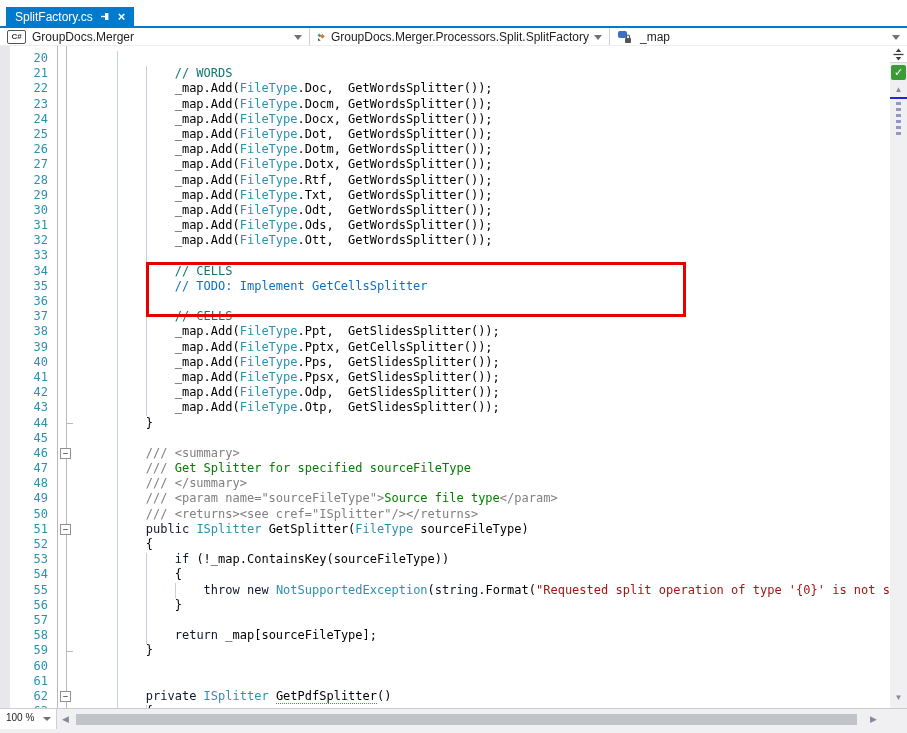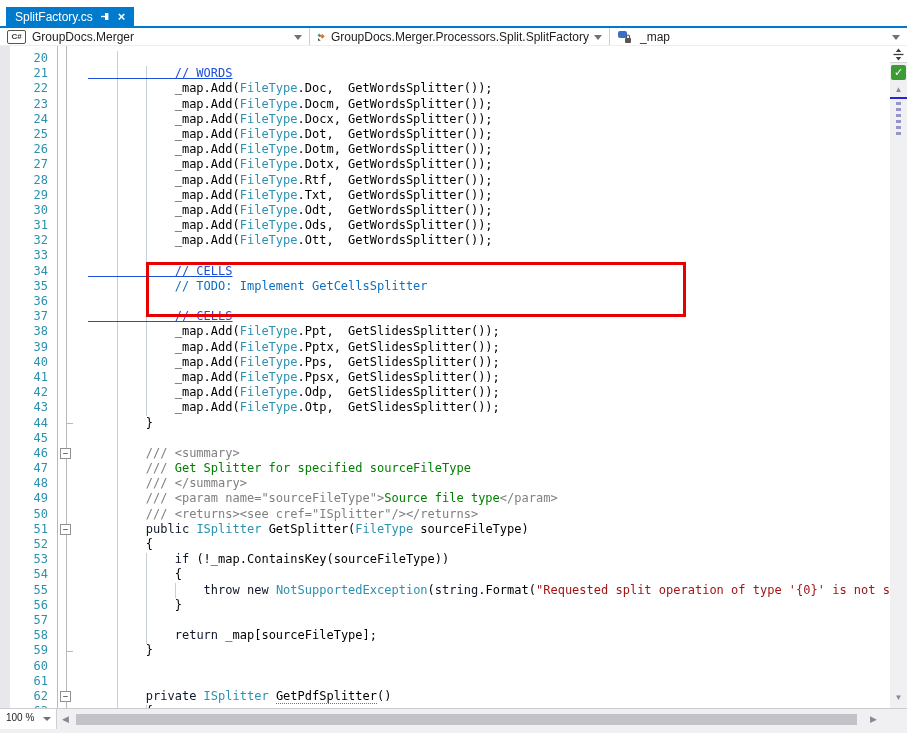--- a/index.html
+++ b/index.html
@@ -31,21 +31,21 @@
   #gutterstrip{position:absolute;left:0;top:0;width:10px;height:662px;background:#e8e8ec;}
   .foldline{position:absolute;top:0;width:1px;height:662px;background:#b9b9b9;}
   .guide{position:absolute;width:1px;background:#c3cfdb;}
   #rows{position:absolute;left:0;top:5px;right:17px;}
   .row{display:flex;height:15.2px;line-height:15.2px;
        font-family:"DejaVu Sans Mono",monospace;font-size:12px;white-space:pre;}
   .ln{flex:none;width:48px;text-align:right;color:#2b91af;}
   .foldsp{flex:none;width:28px;}
   .codeline{flex:none;padding-left:12px;white-space:pre;}
   .tok-pl{color:#000000;} .tok-kw{color:#0f172a;} .tok-ty{color:#2b91af;}
-  .tok-str{color:#a31515;} .tok-com{color:#1d4ed8;text-decoration:underline;} .tok-doc{color:#808080;}
+  .tok-str{color:#a31515;} .tok-com{color:#0f766e;} .tok-doc{color:#808080;}
   .tok-docg{color:#008000;} .tok-todo{color:#0e70c1;}
   .tok-und{color:#000000;border-bottom:1px dotted #3ba03b;}
   .foldbox{position:absolute;left:60px;width:11px;height:11px;box-sizing:border-box;border:1px solid #919191;
            background:#ffffff;color:#3a3a3a;font-size:9px;line-height:9px;text-align:center;
            font-family:"DejaVu Sans Mono",monospace;cursor:default;}
   .scopetick{position:absolute;left:66px;width:7px;height:1px;background:#b9b9b9;}
   #redbox{position:absolute;border:3px solid #e60000;background:transparent;}
 
   
   #vscroll{position:absolute;right:0;top:0;width:17px;height:662px;background:#f0f0f2;}
@@ -137,21 +137,21 @@
         <div class="row"><span class="ln">29</span><span class="foldsp"></span><span class="codeline"><span class="tok-pl">            _map.Add(</span><span class="tok-ty">FileType</span><span class="tok-pl">.Txt,  GetWordsSplitter());</span></span></div>
         <div class="row"><span class="ln">30</span><span class="foldsp"></span><span class="codeline"><span class="tok-pl">            _map.Add(</span><span class="tok-ty">FileType</span><span class="tok-pl">.Odt,  GetWordsSplitter());</span></span></div>
         <div class="row"><span class="ln">31</span><span class="foldsp"></span><span class="codeline"><span class="tok-pl">            _map.Add(</span><span class="tok-ty">FileType</span><span class="tok-pl">.Ods,  GetWordsSplitter());</span></span></div>
         <div class="row"><span class="ln">32</span><span class="foldsp"></span><span class="codeline"><span class="tok-pl">            _map.Add(</span><span class="tok-ty">FileType</span><span class="tok-pl">.Ott,  GetWordsSplitter());</span></span></div>
         <div class="row"><span class="ln">33</span><span class="foldsp"></span><span class="codeline"></span></div>
         <div class="row"><span class="ln">34</span><span class="foldsp"></span><span class="codeline"><span class="tok-com">            // CELLS</span></span></div>
         <div class="row"><span class="ln">35</span><span class="foldsp"></span><span class="codeline"><span class="tok-todo">            // TODO: Implement GetCellsSplitter</span></span></div>
         <div class="row"><span class="ln">36</span><span class="foldsp"></span><span class="codeline"></span></div>
         <div class="row"><span class="ln">37</span><span class="foldsp"></span><span class="codeline"><span class="tok-com">            // CELLS</span></span></div>
         <div class="row"><span class="ln">38</span><span class="foldsp"></span><span class="codeline"><span class="tok-pl">            _map.Add(</span><span class="tok-ty">FileType</span><span class="tok-pl">.Ppt,  GetSlidesSplitter());</span></span></div>
-        <div class="row"><span class="ln">39</span><span class="foldsp"></span><span class="codeline"><span class="tok-pl">            _map.Add(</span><span class="tok-ty">FileType</span><span class="tok-pl">.Pptx, GetSlidesSplitter());</span></span></div>
+        <div class="row"><span class="ln">39</span><span class="foldsp"></span><span class="codeline"><span class="tok-pl">            _map.Add(</span><span class="tok-ty">FileType</span><span class="tok-pl">.Pptx, GetCellsSplitter());</span></span></div>
         <div class="row"><span class="ln">40</span><span class="foldsp"></span><span class="codeline"><span class="tok-pl">            _map.Add(</span><span class="tok-ty">FileType</span><span class="tok-pl">.Pps,  GetSlidesSplitter());</span></span></div>
         <div class="row"><span class="ln">41</span><span class="foldsp"></span><span class="codeline"><span class="tok-pl">            _map.Add(</span><span class="tok-ty">FileType</span><span class="tok-pl">.Ppsx, GetSlidesSplitter());</span></span></div>
         <div class="row"><span class="ln">42</span><span class="foldsp"></span><span class="codeline"><span class="tok-pl">            _map.Add(</span><span class="tok-ty">FileType</span><span class="tok-pl">.Odp,  GetSlidesSplitter());</span></span></div>
         <div class="row"><span class="ln">43</span><span class="foldsp"></span><span class="codeline"><span class="tok-pl">            _map.Add(</span><span class="tok-ty">FileType</span><span class="tok-pl">.Otp,  GetSlidesSplitter());</span></span></div>
         <div class="row"><span class="ln">44</span><span class="foldsp"></span><span class="codeline"><span class="tok-pl">        }</span></span></div>
         <div class="row"><span class="ln">45</span><span class="foldsp"></span><span class="codeline"></span></div>
         <div class="row"><span class="ln">46</span><span class="foldsp"></span><span class="codeline"><span class="tok-doc">        /// &lt;summary&gt;</span></span></div>
         <div class="row"><span class="ln">47</span><span class="foldsp"></span><span class="codeline"><span class="tok-doc">        /// </span><span class="tok-docg">Get Splitter for specified sourceFileType</span></span></div>
         <div class="row"><span class="ln">48</span><span class="foldsp"></span><span class="codeline"><span class="tok-doc">        /// &lt;/summary&gt;</span></span></div>
         <div class="row"><span class="ln">49</span><span class="foldsp"></span><span class="codeline"><span class="tok-doc">        /// &lt;param name="sourceFileType"&gt;</span><span class="tok-docg">Source file type</span><span class="tok-doc">&lt;/param&gt;</span></span></div>

